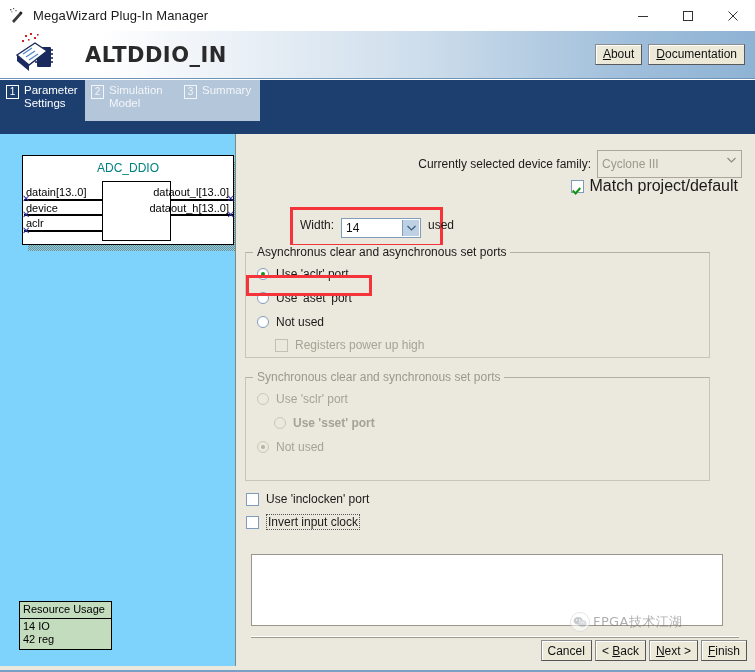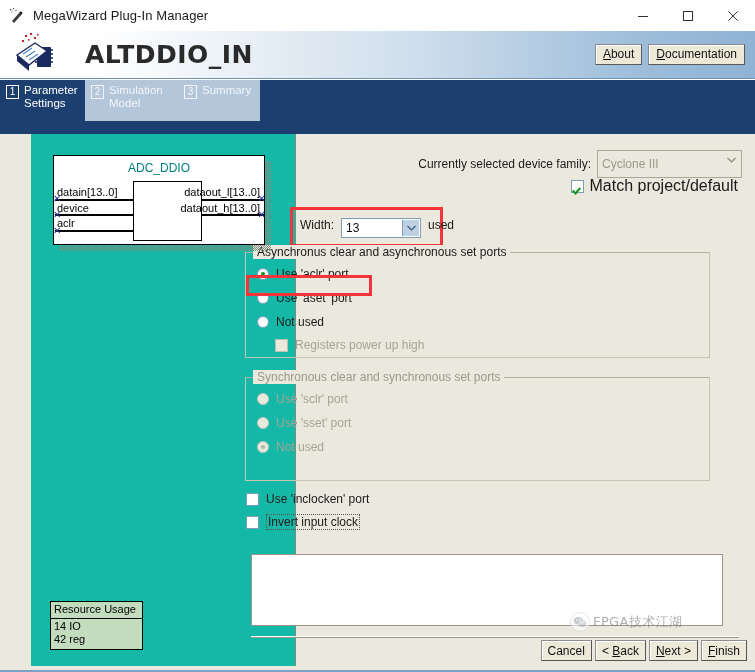--- a/index.html
+++ b/index.html
@@ -44,21 +44,21 @@
   #banner {
     position: absolute; left: 0; top: 31px; width: 755px; height: 48px;
     background: linear-gradient(to right, #ffffff 0%, #ffffff 13%, #eef3f8 28%, #cfdeec 55%, #9dbdda 85%, #8fb3d4 100%);
     border-bottom: 1px solid #6f93b5;
     display: flex; align-items: center;
   }
   #banner-logo { width: 47px; height: 44px; margin-left: 13px; position: relative; flex: none; }
   #banner-title {
     margin-left: 25px;
     font-family: "DejaVu Sans", sans-serif;
-    font-size: 25px; font-weight: bold; color: #2a2a2a;
+    font-size: 21px; font-weight: bold; color: #2a2a2a;
     letter-spacing: .5px;
   }
   #banner-btns { margin-left: auto; margin-right: 10px; display: flex; gap: 6px; }
   .hdr-btn {
     background: #ece9d8;
     border: 1px solid #8d8d8d;
     border-right-color: #5a5a5a; border-bottom-color: #5a5a5a;
     padding: 2px 7px 3px 7px;
     font-size: 12px; color: #111;
     box-shadow: inset 1px 1px 0 #ffffff;
@@ -92,25 +92,24 @@
 
   
   #body {
     position: absolute; left: 0; top: 134px; width: 755px; height: 538px;
     background: #ebe9dd;
     border-bottom: 2px solid #7ba0c6;
   }
 
   
   #preview {
-    position: absolute; left: 0; top: 0; width: 265px; height: 532px;
-    background: #14b8a6;
+    position: absolute; left: 0; top: 0; width: 236px; height: 532px;
+    background: #7dd3fc;
     border-right: 1px solid #7c8c7c;
     overflow: hidden;
-    margin-left: 31px;
   }
   #symbol {
     position: absolute; left: 22px; top: 21px; width: 218px; height: 96px;
   }
   #symbol-box {
     position: absolute; left: 0; top: 0; width: 212px; height: 90px;
     background: #ffffff; border: 1px solid #000000;
     z-index: 2;
   }
   #symbol-shadow {
@@ -438,21 +437,21 @@
 
       <div id="match-row">
         <span class="chk checked"></span>
         <span id="match-label">Match project/default</span>
       </div>
 
       <div id="width-hl"></div>
       <div id="width-row">
         <span id="width-label">Width:</span>
         <div id="width-select">
-          <span id="width-value">13</span>
+          <span id="width-value">14</span>
           <span class="cb-arrow">
             <svg width="9" height="6" viewBox="0 0 9 6">
                 <path d="M0.5 1 L4.5 5 L8.5 1" fill="none" stroke="#3a5a7a" stroke-width="1.2"></path>
               </svg>
           </span>
         </div>
         <span id="width-units">used</span>
       </div>
 
       <div class="group" id="grp-async">
@@ -475,21 +474,21 @@
         </div>
       </div>
       <div id="aclr-hl"></div>
 
       <div class="group dis" id="grp-sync">
         <span class="legend">Synchronous clear and synchronous set ports</span>
         <div class="radio-row" style="left:11px; top:14px;">
           <span class="radio dis"></span>
           <span class="dis-text">Use 'sclr' port</span>
         </div>
-        <div class="radio-row" style="left:11px; top:38px;">
+        <div class="radio-row" style="left:28px; top:38px;font-weight:bold;">
           <span class="radio dis"></span>
           <span class="dis-text">Use 'sset' port</span>
         </div>
         <div class="radio-row" style="left:11px; top:62px;">
           <span class="radio dis sel"></span>
           <span class="dis-text">Not used</span>
         </div>
       </div>
 
       <div class="chk-row" style="left:11px; top:358px;">

